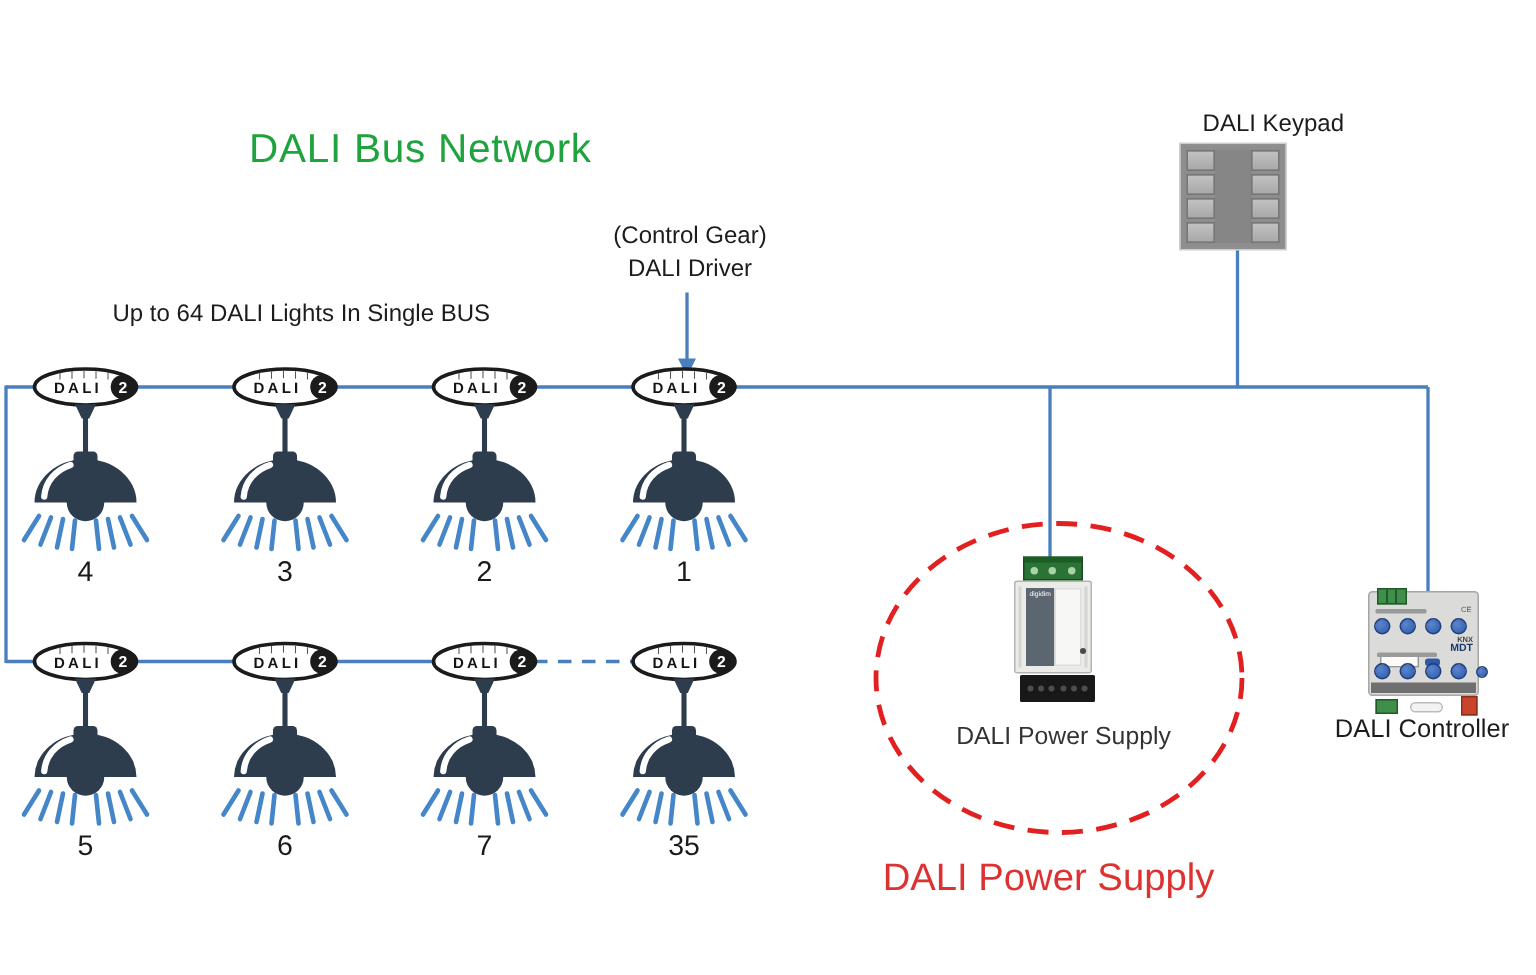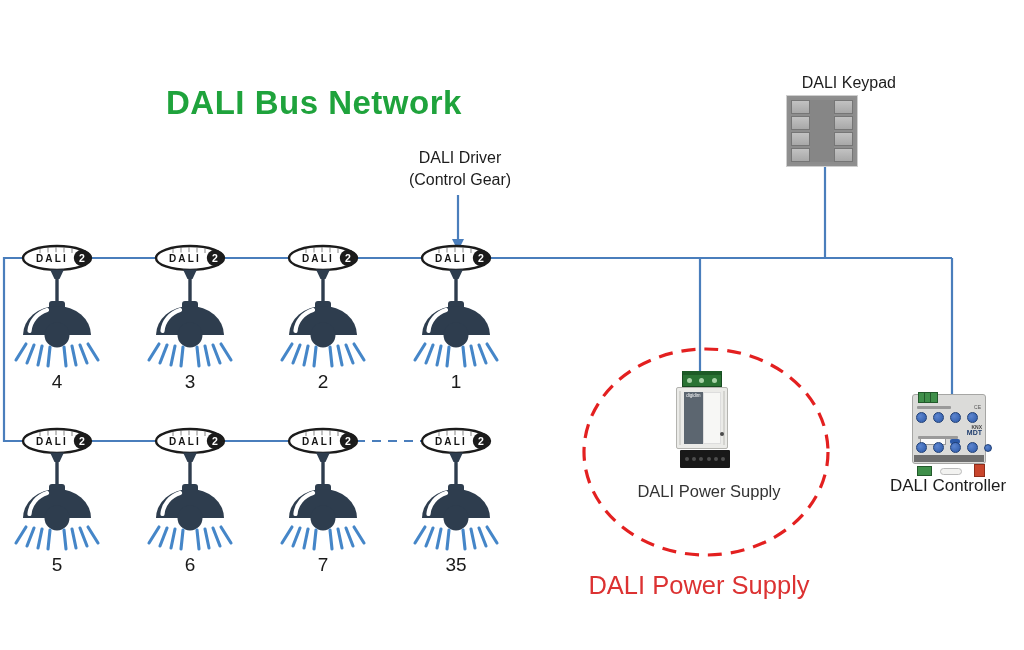--- a/index.html
+++ b/index.html
@@ -2,21 +2,21 @@
 <html><head>
 <meta charset="utf-8">
 <style>
   html,body{margin:0;padding:0;background:#fff;}
   #stage{
     position:relative;width:1024px;height:650px;background:#ffffff;overflow:hidden;
     font-family:"Liberation Sans", sans-serif;
   }
   #wires{position:absolute;left:0;top:0;z-index:1;}
   .abs{position:absolute;z-index:2;}
-  .page-title{left:166px;top:84px;font-size:33px;font-weight:bold;color:#1FA33C;letter-spacing:0.5px;}
+  .page-title{left:166px;top:84px;font-size:27px;font-weight:normal;color:#1FA33C;letter-spacing:0.5px;}
   .capacity-label{left:75px;top:201px;font-size:16px;color:#1c1c1c;}
   .driver-label{left:380px;top:147px;width:160px;text-align:center;font-size:16px;color:#1c1c1c;line-height:22px;}
   .keypad-label{left:756px;top:74px;width:140px;text-align:right;font-size:16px;color:#1c1c1c;}
   .lamp-num{width:60px;text-align:center;font-size:19px;color:#1a1a1a;}
   .psu-caption{left:599px;width:220px;text-align:center;font-size:16.5px;color:#333;}
   .red-title{left:549px;top:571px;width:300px;text-align:center;font-size:25.5px;color:#DC3232;}
   .ctrl-label{left:868px;top:476px;width:160px;text-align:center;font-size:17px;color:#1c1c1c;}
 
   
   .keypad{left:787px;top:96px;width:70px;height:70px;background:#8d8d8d;border:2px solid #8f8f8f;
@@ -123,23 +123,24 @@
     <use href="#lamp" x="145" y="244" width="90" height="132"></use>
     <use href="#lamp" x="278" y="244" width="90" height="132"></use>
     <use href="#lamp" x="411" y="244" width="90" height="132"></use>
     <use href="#lamp" x="12" y="427" width="90" height="132"></use>
     <use href="#lamp" x="145" y="427" width="90" height="132"></use>
     <use href="#lamp" x="278" y="427" width="90" height="132"></use>
     <use href="#lamp" x="411" y="427" width="90" height="132"></use>
   </svg>
 
   <div class="abs page-title">DALI Bus Network</div>
+  <div class="abs capacity-label">Up to 64 DALI Lights In Single BUS</div>
   <div class="abs driver-label">
+    <div>(Control Gear)</div>
     <div>DALI Driver</div>
-    <div>(Control Gear)</div>
   </div>
   <div class="abs keypad-label">DALI Keypad</div>
 
   <div class="abs lamp-num" style="left:27px;top:371px">4</div>
   <div class="abs lamp-num" style="left:160px;top:371px">3</div>
   <div class="abs lamp-num" style="left:293px;top:371px">2</div>
   <div class="abs lamp-num" style="left:426px;top:371px">1</div>
   <div class="abs lamp-num" style="left:27px;top:554px">5</div>
   <div class="abs lamp-num" style="left:160px;top:554px">6</div>
   <div class="abs lamp-num" style="left:293px;top:554px">7</div>

